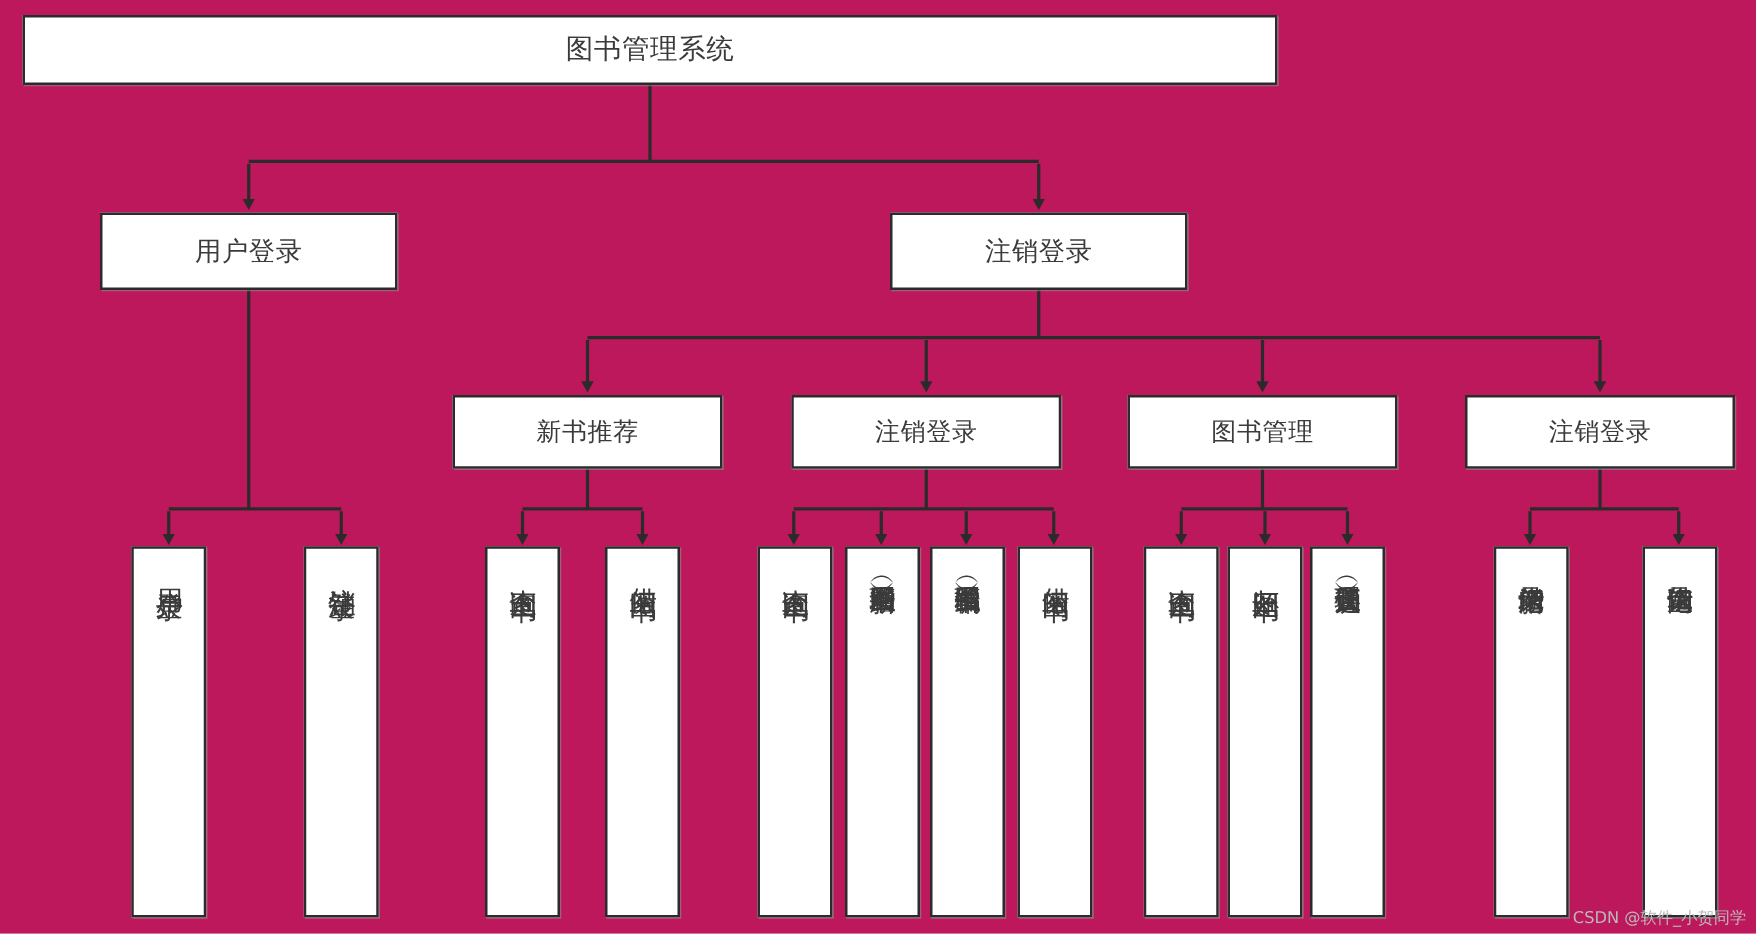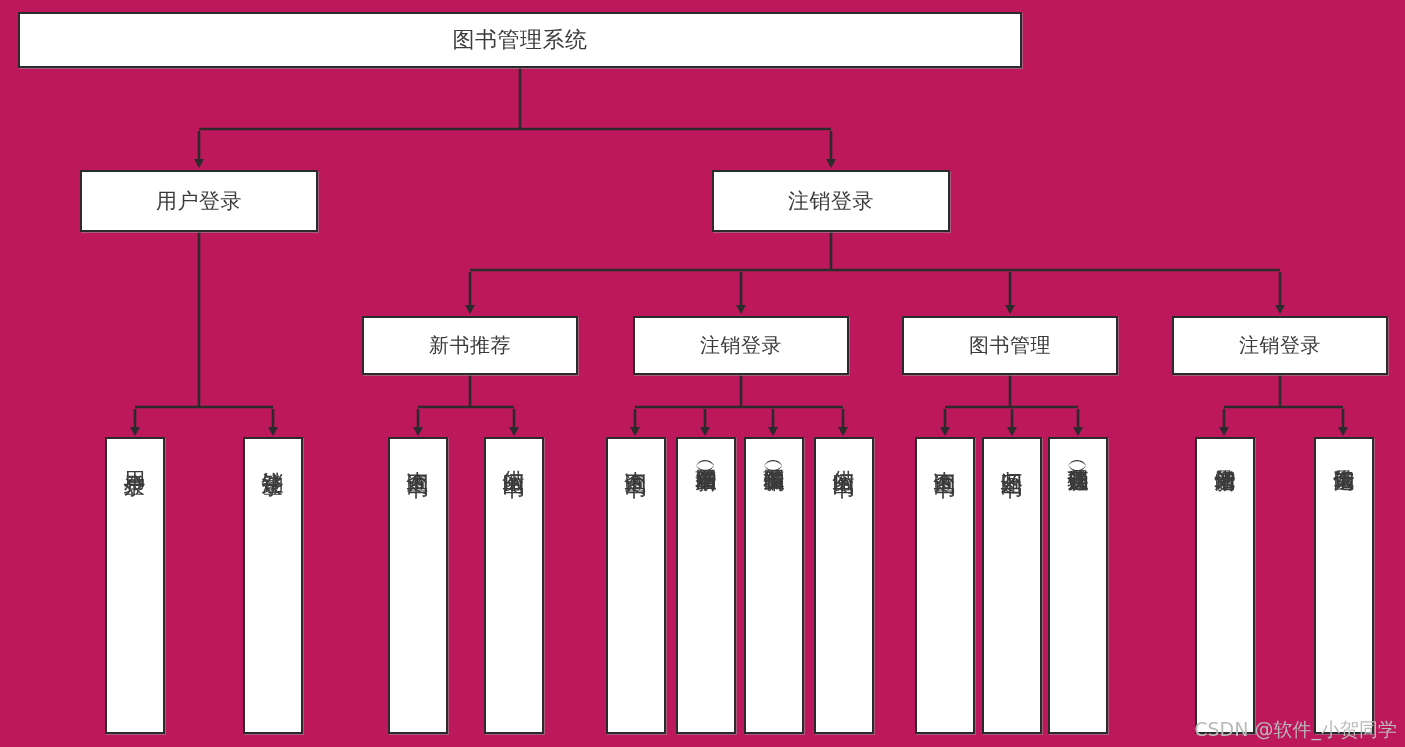--- a/index.html
+++ b/index.html
@@ -68,21 +68,21 @@
     white-space: nowrap;
   }
   .node.leaf.long .label {
     font-size: 21px;
     letter-spacing: 0px;
   }
   #watermark {
     position: absolute;
     right: 8px;
     bottom: 4px;
-    font-size: 19px;
+    font-size: 13px;
     color: #b9b9b9;
     font-family: "DejaVu Sans", "Liberation Sans", sans-serif;
     white-space: nowrap;
     user-select: none;
   }
 </style>
 </head>
 <body>
 
 <div id="diagram-root">

